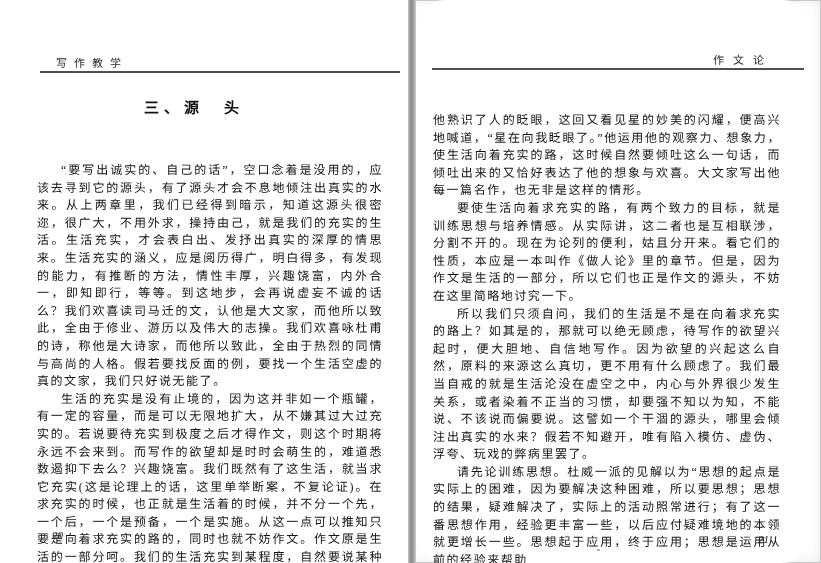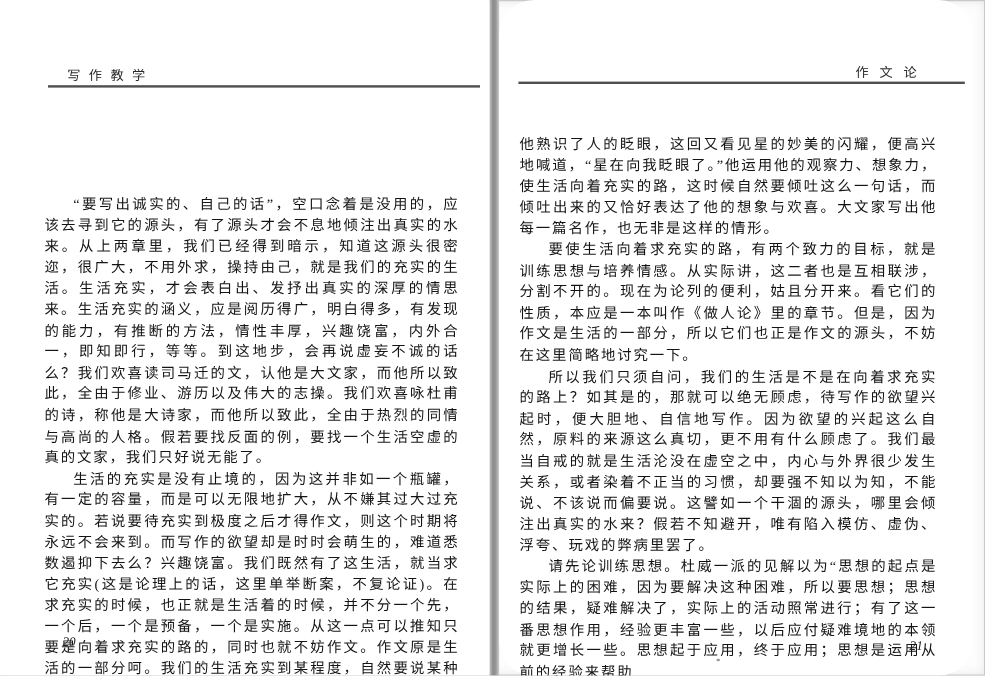--- a/index.html
+++ b/index.html
@@ -92,20 +92,21 @@
 </style>
 </head>
 <body>
 
 <div class="spread">
 
   <div class="page page-left">
     <div class="running-head">写作教学</div>
     <div class="head-rule"></div>
 
+    <h2 class="chapter-title">三、源　头</h2>
 
     <div class="body-text">
       <p>“要写出诚实的、自己的话”，空口念着是没用的，应该去寻到它的源头，有了源头才会不息地倾注出真实的水来。从上两章里，我们已经得到暗示，知道这源头很密迩，很广大，不用外求，操持由己，就是我们的充实的生活。生活充实，才会表白出、发抒出真实的深厚的情思来。生活充实的涵义，应是阅历得广，明白得多，有发现的能力，有推断的方法，情性丰厚，兴趣饶富，内外合一，即知即行，等等。到这地步，会再说虚妄不诚的话么？我们欢喜读司马迁的文，认他是大文家，而他所以致此，全由于修业、游历以及伟大的志操。我们欢喜咏杜甫的诗，称他是大诗家，而他所以致此，全由于热烈的同情与高尚的人格。假若要找反面的例，要找一个生活空虚的真的文家，我们只好说无能了。</p>
       <p>生活的充实是没有止境的，因为这并非如一个瓶罐，有一定的容量，而是可以无限地扩大，从不嫌其过大过充实的。若说要待充实到极度之后才得作文，则这个时期将永远不会来到。而写作的欲望却是时时会萌生的，难道悉数遏抑下去么？兴趣饶富。我们既然有了这生活，就当求它充实(这是论理上的话，这里单举断案，不复论证)。在求充实的时候，也正就是生活着的时候，并不分一个先，一个后，一个是预备，一个是实施。从这一点可以推知只要是向着求充实的路的，同时也就不妨作文。作文原是生活的一部分呵。我们的生活充实到某程度，自然要说某种的话，也自然能说某种的话。譬如孩子，</p>
     </div>
 
     <div class="folio folio-left">20</div>
   </div>
 
   <div class="gutter"></div>

